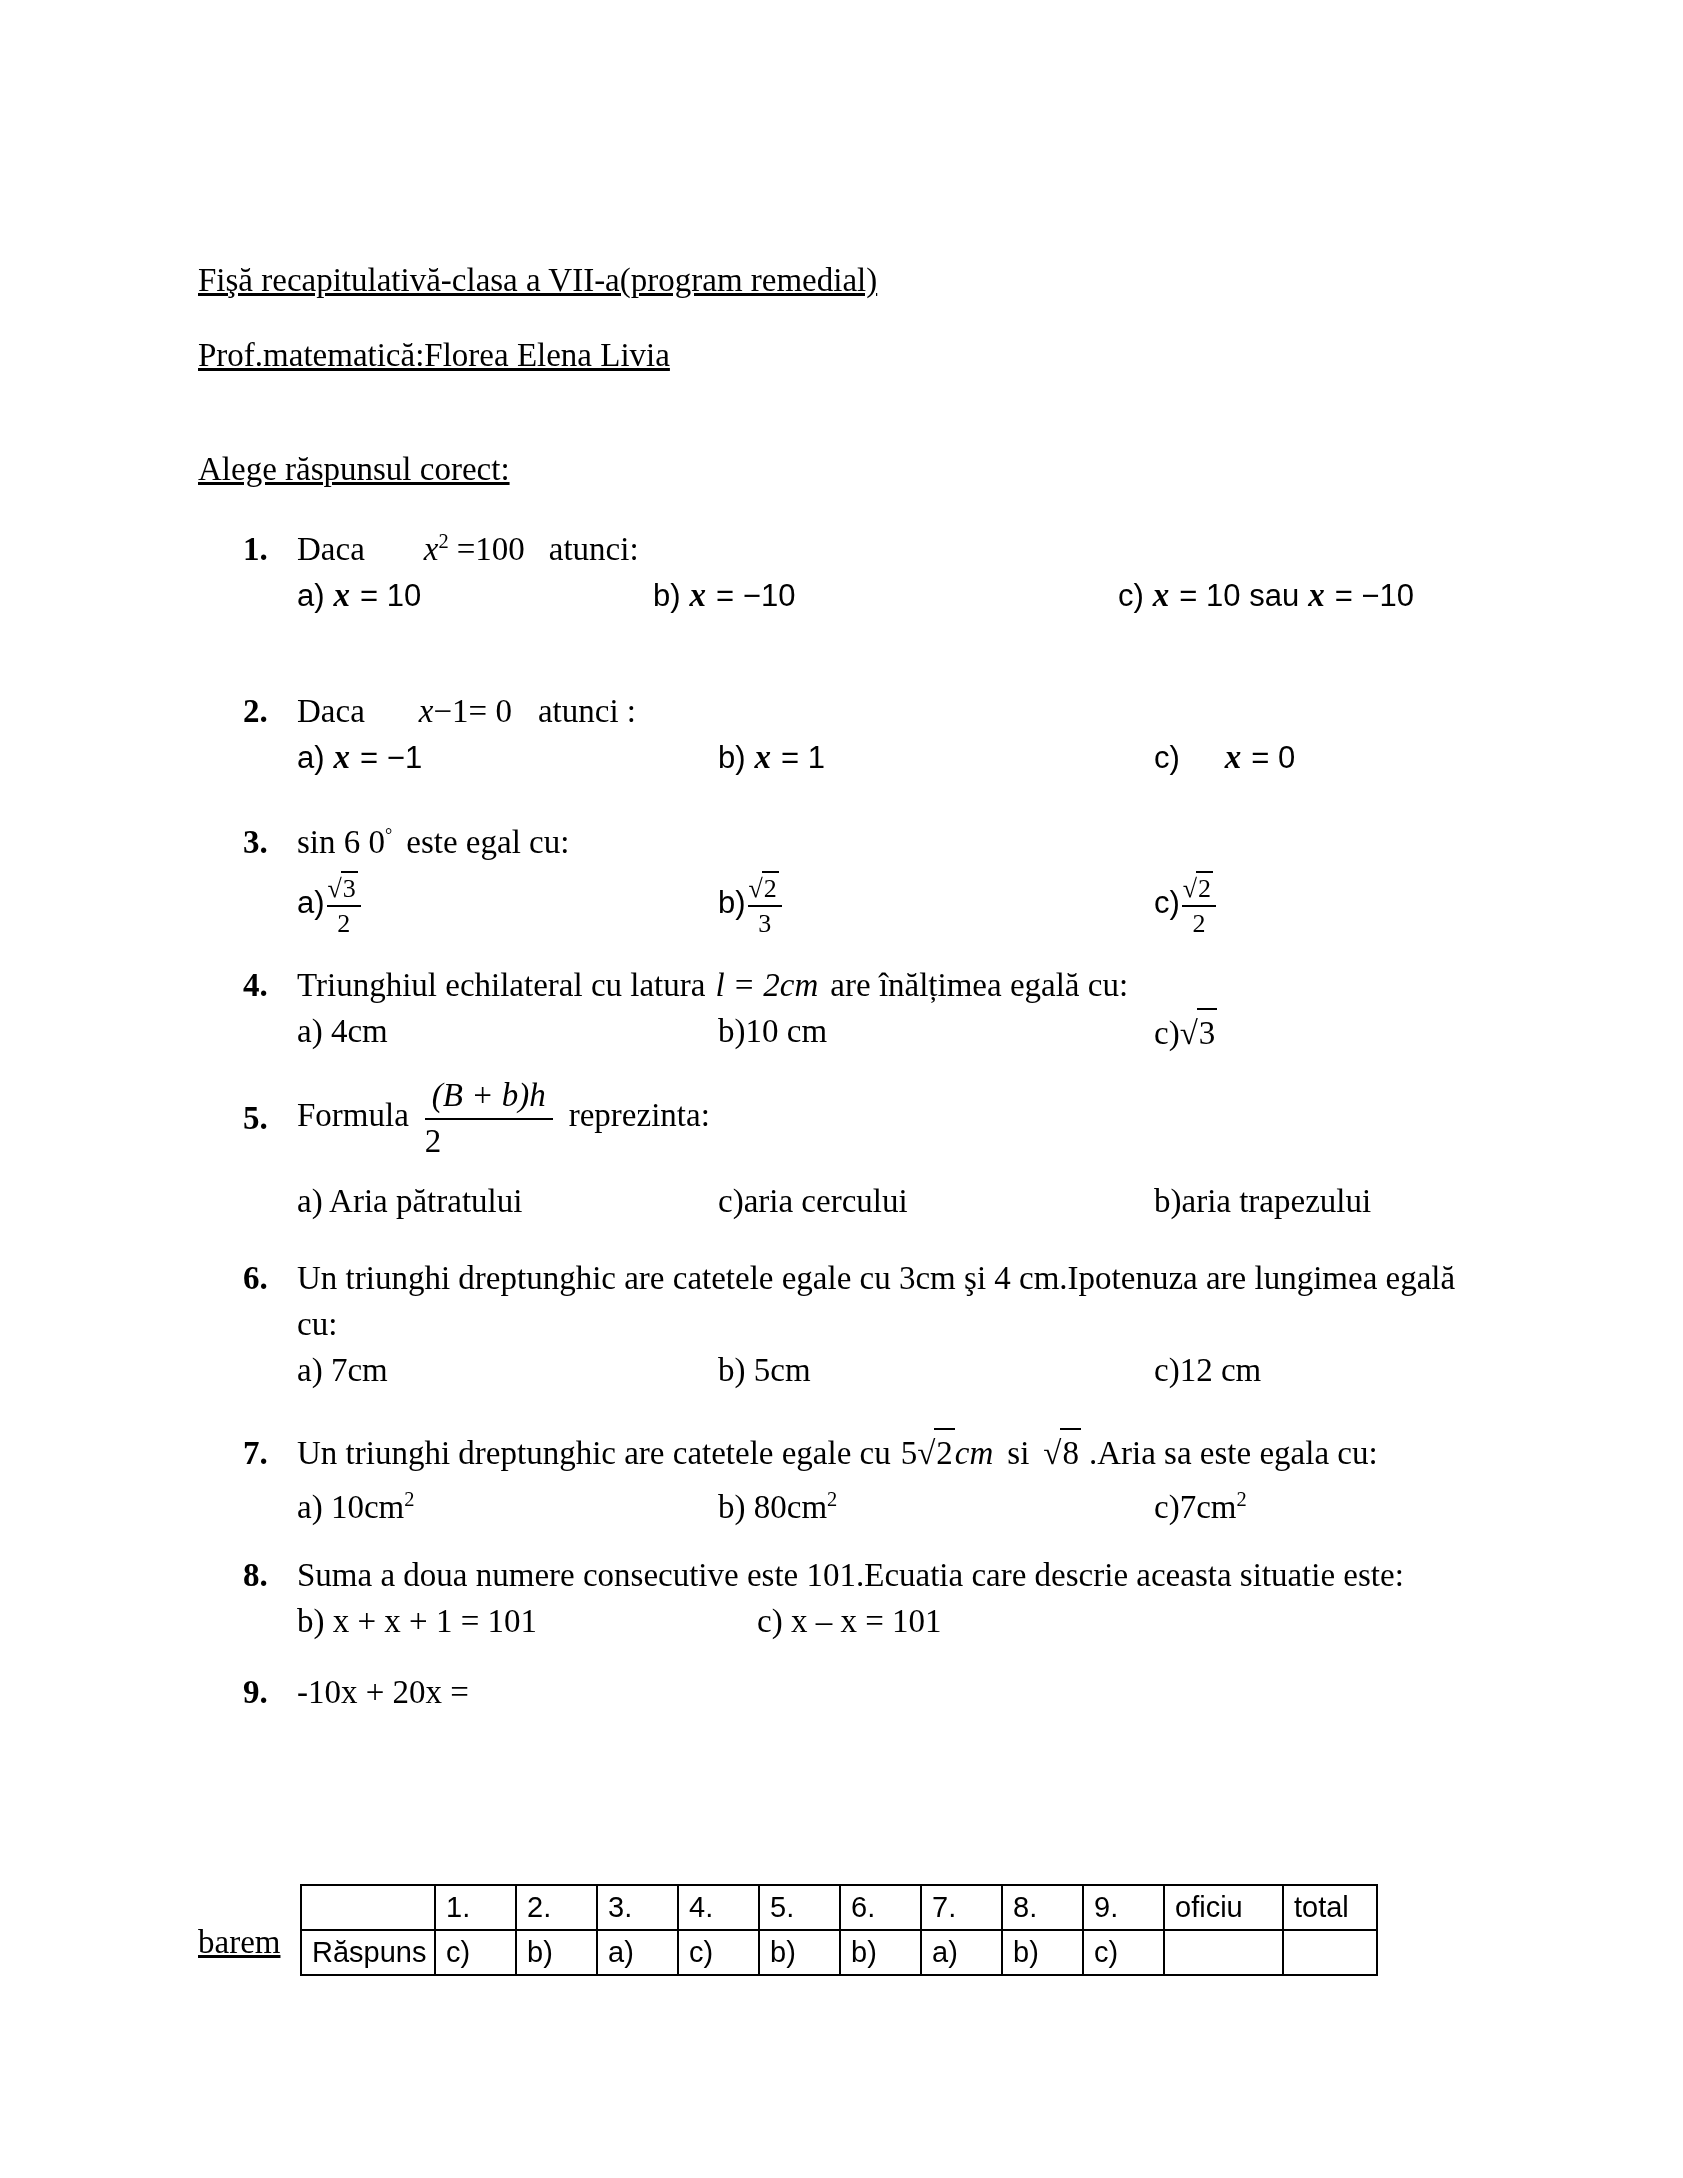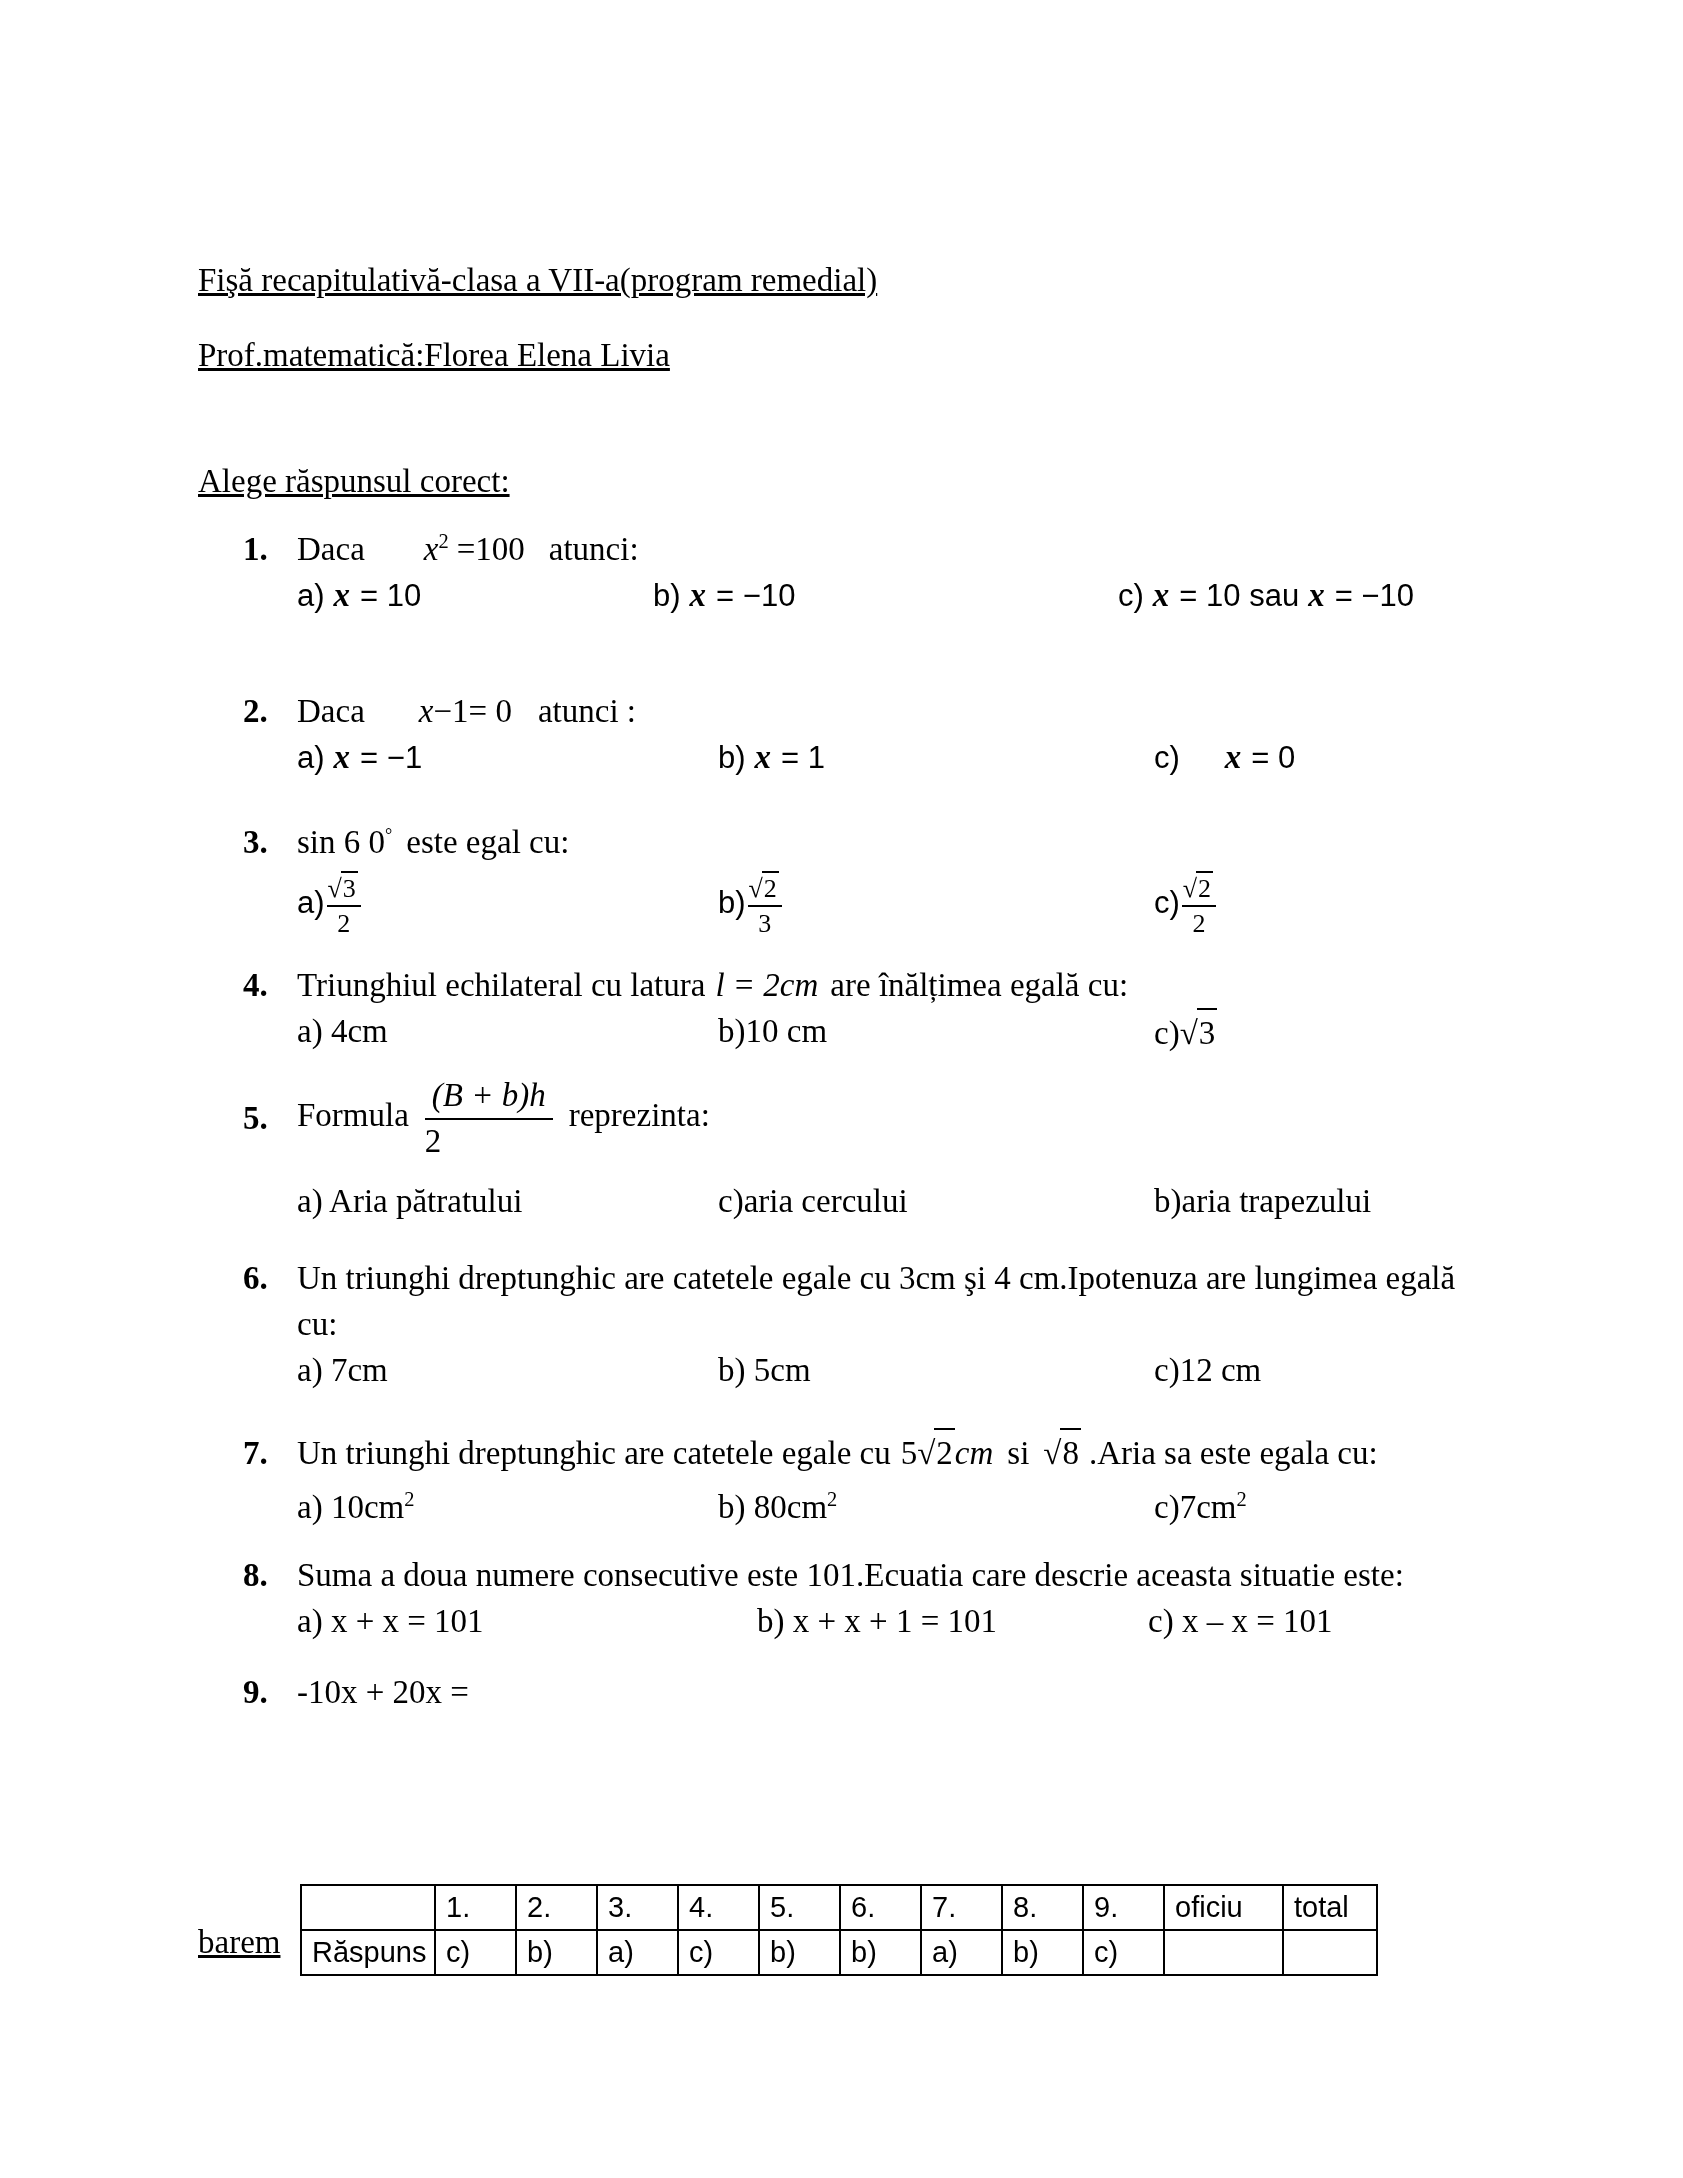--- a/index.html
+++ b/index.html
@@ -43,21 +43,21 @@
   .btable td{border:2px solid #000;height:41px;padding:1px 6px 1px 10px;
              vertical-align:middle;text-align:left;overflow:hidden;}
 </style>
 </head>
 <body>
 
 <div class="page">
 
   <div class="abs ul" style="top:262px">Fişă recapitulativă-clasa a VII-a(program remedial)</div>
   <div class="abs ul" style="top:337px">Prof.matematică:Florea Elena Livia</div>
-  <div class="abs ul" style="top:463px">Alege răspunsul corect:</div>
+  <div class="abs ul" style="top:451px">Alege răspunsul corect:</div>
 
   <div class="q" style="top:518px">
     <div class="qrow">
       <span class="qnum">1.</span>
       <span class="stem"><span>Daca</span><span class="mi g60">x</span><sup>2</sup><span class="g8">=100</span><span class="g24">atunci:</span></span>
     </div>
     <div class="opts sansf" style="grid-template-columns:356px 465px auto">
       <span><span>a)</span><span class="bx">x</span><span>= 10</span></span>
       <span><span>b)</span><span class="bx">x</span><span>= −10</span></span>
       <span><span>c)</span><span class="bx">x</span><span>= 10 sau</span><span class="bx">x</span><span>= −10</span></span>
@@ -170,21 +170,20 @@
       <span><span>c)</span><span>7cm</span><sup>2</sup></span>
     </div>
   </div>
 
   <div class="q" style="top:1552px">
     <div class="qrow">
       <span class="qnum">8.</span>
       <span class="stem">Suma a doua numere consecutive este 101.Ecuatia care descrie aceasta situatie este:</span>
     </div>
     <div class="opts" style="grid-template-columns:460px 391px auto">
-      <span><span>a)</span><span>  x  + x  = 101</span></span>
       <span><span>b)</span><span> x + x + 1 = 101</span></span>
       <span><span>c)</span><span> x – x = 101</span></span>
     </div>
   </div>
 
   <div class="q" style="top:1669px">
     <div class="qrow">
       <span class="qnum">9.</span>
       <span class="stem">-10x + 20x =</span>
     </div>

